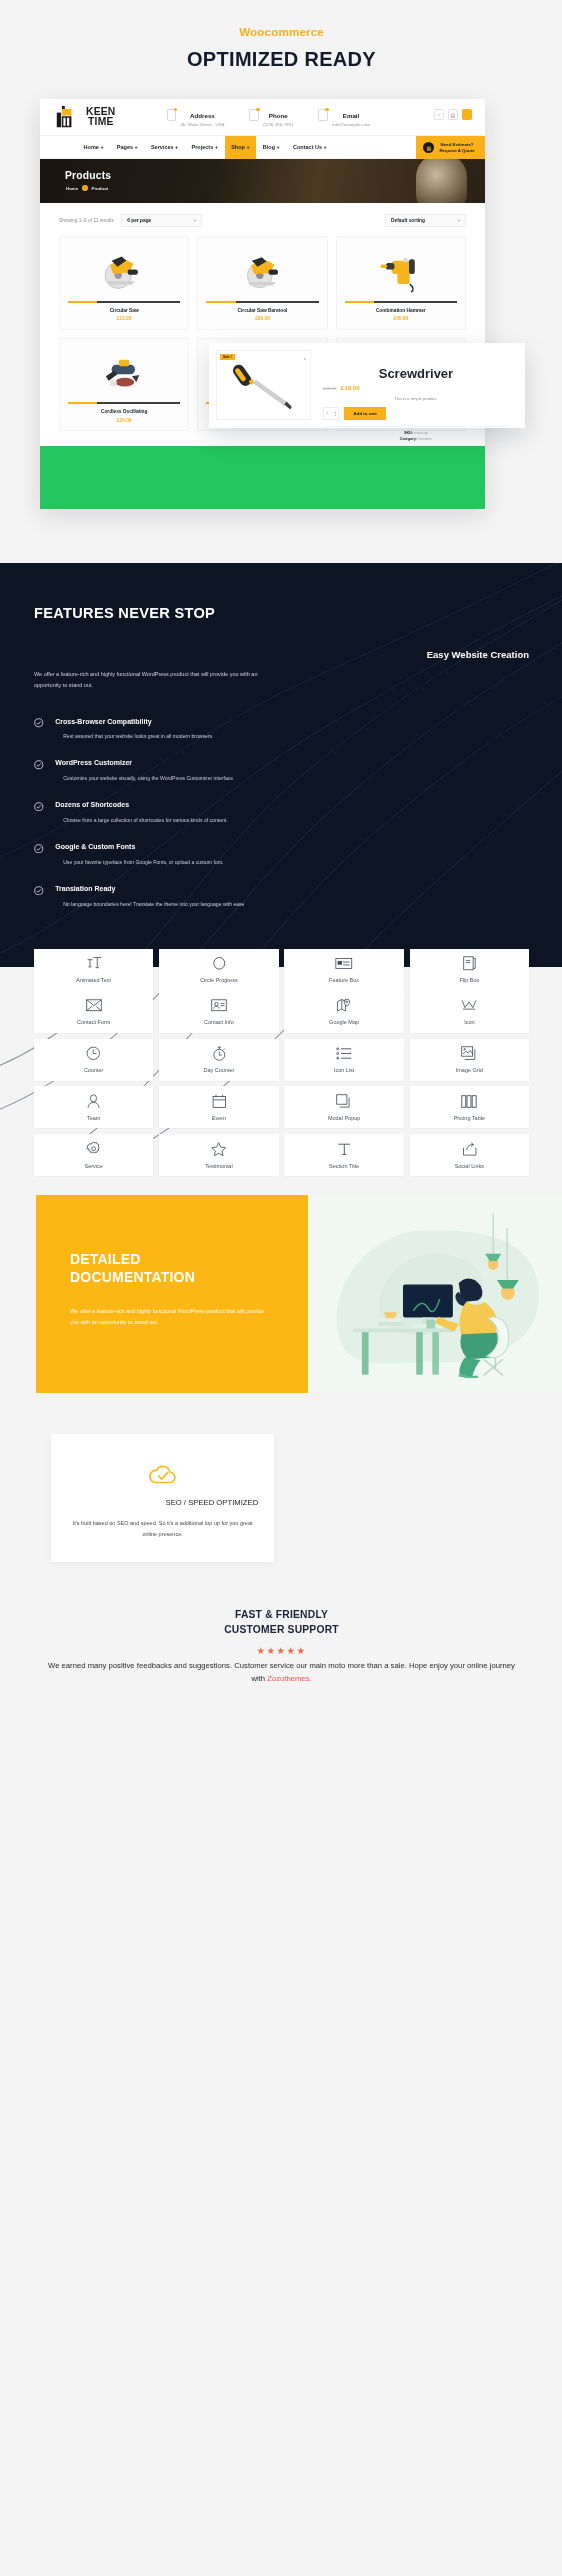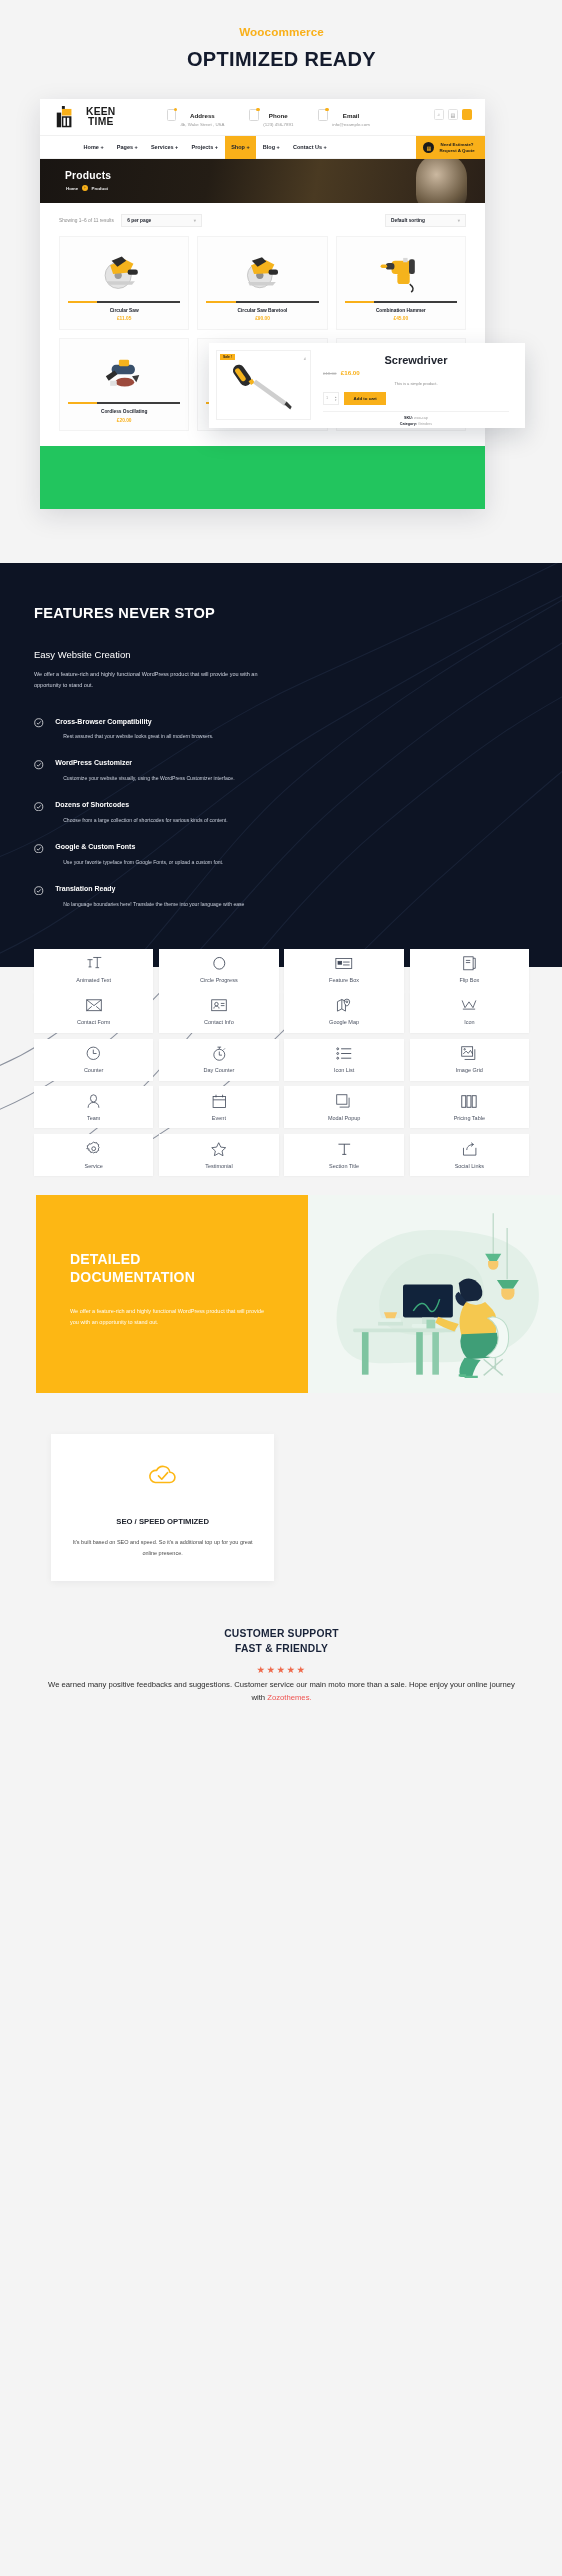--- a/index.html
+++ b/index.html
@@ -70,39 +70,39 @@
 
   
   .detail {
     position:absolute; left:209px; top:251px; width:316px; height:85px;
     background:#fff; box-shadow: 0 8.8px 23.4px rgba(20,27,45,.17); display:flex; padding:7.3px;
   }
   .d-img { width:95px; height:70px; border:0.7px solid #f0f0f0; position:relative; display:flex;align-items:center;justify-content:center;}
   .d-sale{position:absolute;left:2.9px;top:2.9px;background:#f9b019;color:#1b1b1b;font-size:3.3px;font-weight:800;padding:1.1px 2.9px;}
   .d-zoom{position:absolute;right:3.7px;top:3.7px;color:#6b6b6b;font-size:5.1px;}
   .d-info{flex:1;padding:4.4px 8.8px 0 11.7px;}
-  .d-name{font-size:11px;font-weight:800;color:#20242e;}
+  .d-name{font-size:13px;font-weight:800;color:#20242e;margin-top:12px;}
   .d-prices{margin-top:2.9px;display:flex;gap:4.4px;align-items:baseline;}
   .d-old{font-size:4.4px;color:#b8b8b8;text-decoration:line-through;}
   .d-new{font-size:6.2px;font-weight:800;color:#f9b019;}
   .d-desc{font-size:4px;color:#8d8d8d;margin-top:5.1px;}
   .d-row{display:flex;gap:5.1px;margin-top:5.9px;align-items:center;}
   .d-qty{width:16px;height:12.5px;border:0.7px solid #ececec;font-size:4px;display:flex;align-items:center;padding-left:2.2px;color:#555;position:relative;}
   .d-qty span{position:absolute;right:1.5px;font-size:2.9px;line-height:1;color:#999;}
   .d-btn{background:#f9b019;color:#1b1b1b;font-size:4.4px;font-weight:800;padding:0 9.5px;height:12.5px;display:flex;align-items:center;}
   .d-hr{border-top:0.7px solid #f1f1f1;margin-top:5.9px;padding-top:4.4px;}
   .d-meta{font-size:3.7px;margin-bottom:2.2px;}
   .d-meta b{color:#20242e;} .d-meta span{color:#a5a5a5;}
 
   
   .sec-dark { background:#0d1424; padding: 42px 0 0; position:relative; overflow:hidden; }
   .dark-swirl { position:absolute; inset:0; opacity:.5; }
   .dk-inner { position:relative; padding: 0 34px; z-index:2;}
   .dk-h1 { color:#fff; font-size:14.6px; font-weight:700; letter-spacing:0.3px; }
-  .dk-h2 { color:#fff; font-size:9.5px; font-weight:400; margin-top:28px; }
+  .dk-h2 { color:#fff; font-size:9.5px; font-weight:700; margin-top:28px;text-align:right; }
   .dk-p { color:#cdd2de; font-size:5.5px; line-height:2.1; margin-top:8.8px; max-width:242px; }
   .flist { margin-top:26px; }
   .fitem { display:flex; gap:11.7px; margin-bottom:20px; }
   .f-ic { width:9.5px;height:9.5px;flex:none;margin-top:0.7px; }
   .f-t { color:#fff; font-size:7px; font-weight:600; }
   .f-d { color:#c9cfdb; font-size:5.1px; margin-top:8.8px; padding-left:8px;}
 
   
   .icon-grid { position:relative; z-index:3; display:grid; grid-template-columns:repeat(4,1fr); gap:5.9px; padding: 19px 34px 0; }
   .ig-cell { background:#fff; height:42px; display:flex; flex-direction:column; align-items:center; justify-content:center; gap:6.6px; box-shadow:0 0.7px 2.2px rgba(0,0,0,.05); }
@@ -114,21 +114,21 @@
   .sec-doc { display:flex; background:#f4f4f4;padding-left:36px; }
   .doc-left { width:272px; background:#fdb714; padding: 56px 34px 56px; }
   .doc-h { color:#fff; font-size:14px; font-weight:700; line-height:1.28; letter-spacing:0.2px;}
   .doc-p { color:#fff; font-size:5.5px; line-height:2; margin-top:19px; opacity:.97;}
   .doc-right { flex:1; background:#f1f7f3; display:flex; align-items:center; justify-content:center;}
 
   
   .sec-cards { background:#f4f4f4; padding: 41px 51px 29px; display:grid; grid-template-columns:1fr 1fr; gap:14.6px;}
   .card { background:#fff; padding: 25px 16px 22px; text-align:center; box-shadow:0 1.5px 7.3px rgba(20,27,45,.05);}
   .card-ic { height:29px; display:flex; align-items:center; justify-content:center; color:#fdb714;}
-  .card-t { font-size:7.7px; font-weight:700; color:#20242e; margin-top:29px;}
+  .card-t { font-size:7.7px; font-weight:400; color:#20242e; margin-top:10px;text-align:right;}
   .card-p { font-size:5.5px; color:#4a4a4a; line-height:2; margin-top:10.3px;}
 
   
   .sec-sup { background:#f4f4f4; padding: 16px 44px 40px; text-align:center;}
   .sup-t { font-size:10.3px; font-weight:700; color:#182238; line-height:1.5; letter-spacing:0.2px;}
   .stars { color:#ef6a4c; font-size:9.5px; letter-spacing:1.5px; margin-top:7.3px;}
   .sup-p { font-size:7.7px; color:#2b2b2b; line-height:1.75; margin-top:3px;}
   .sup-p em { font-style:normal; color:#ef5350; }
 </style>
 </head>
@@ -708,22 +708,22 @@
           <path d="M15.5 19l4.5 4.6L28 14.5"></path>
         </svg>
       </div>
       <div class="card-t">SEO / SPEED OPTIMIZED</div>
       <div class="card-p">It's built based on SEO and speed. So it's a additional top up for you great online presence.</div>
     </div>
   </section>
 
   <section class="sec-sup">
     <div class="sup-t">
+      <div>FAST &amp; FRIENDLY</div>
       <div>CUSTOMER SUPPORT</div>
-      <div>FAST &amp; FRIENDLY</div>
     </div>
     <div class="stars">★★★★★</div>
     <p class="sup-p">
       <span>We earned many positive feedbacks and suggestions. Customer service our main moto more than a sale. Hope enjoy your online journey with </span><em>Zozothemes.</em>
     </p>
   </section>
 
 </div>
 
 

